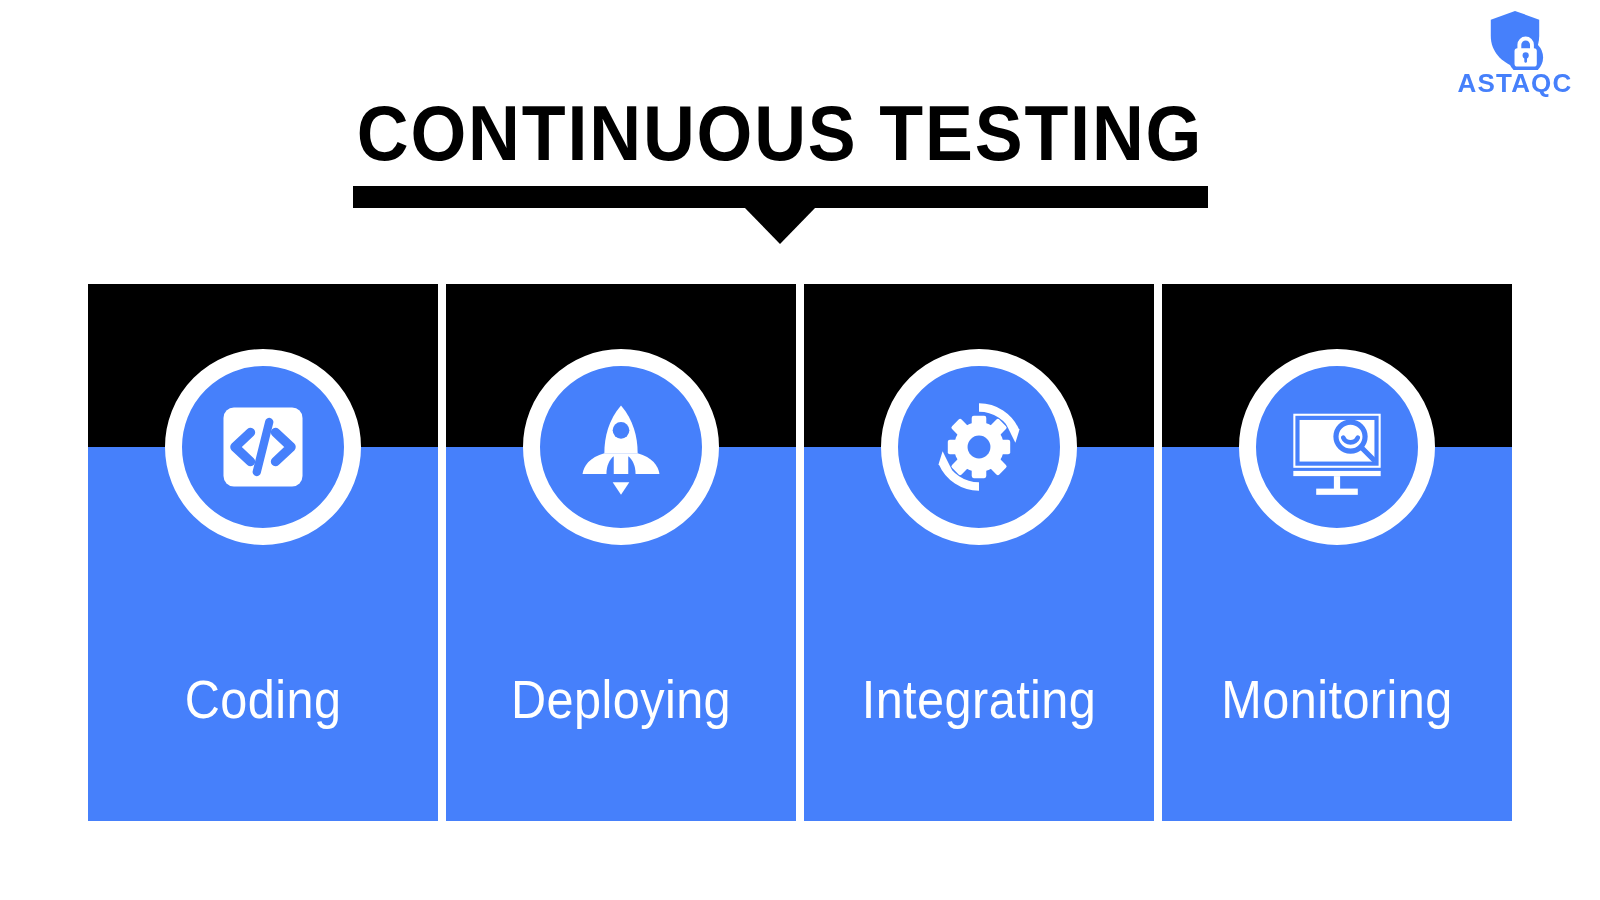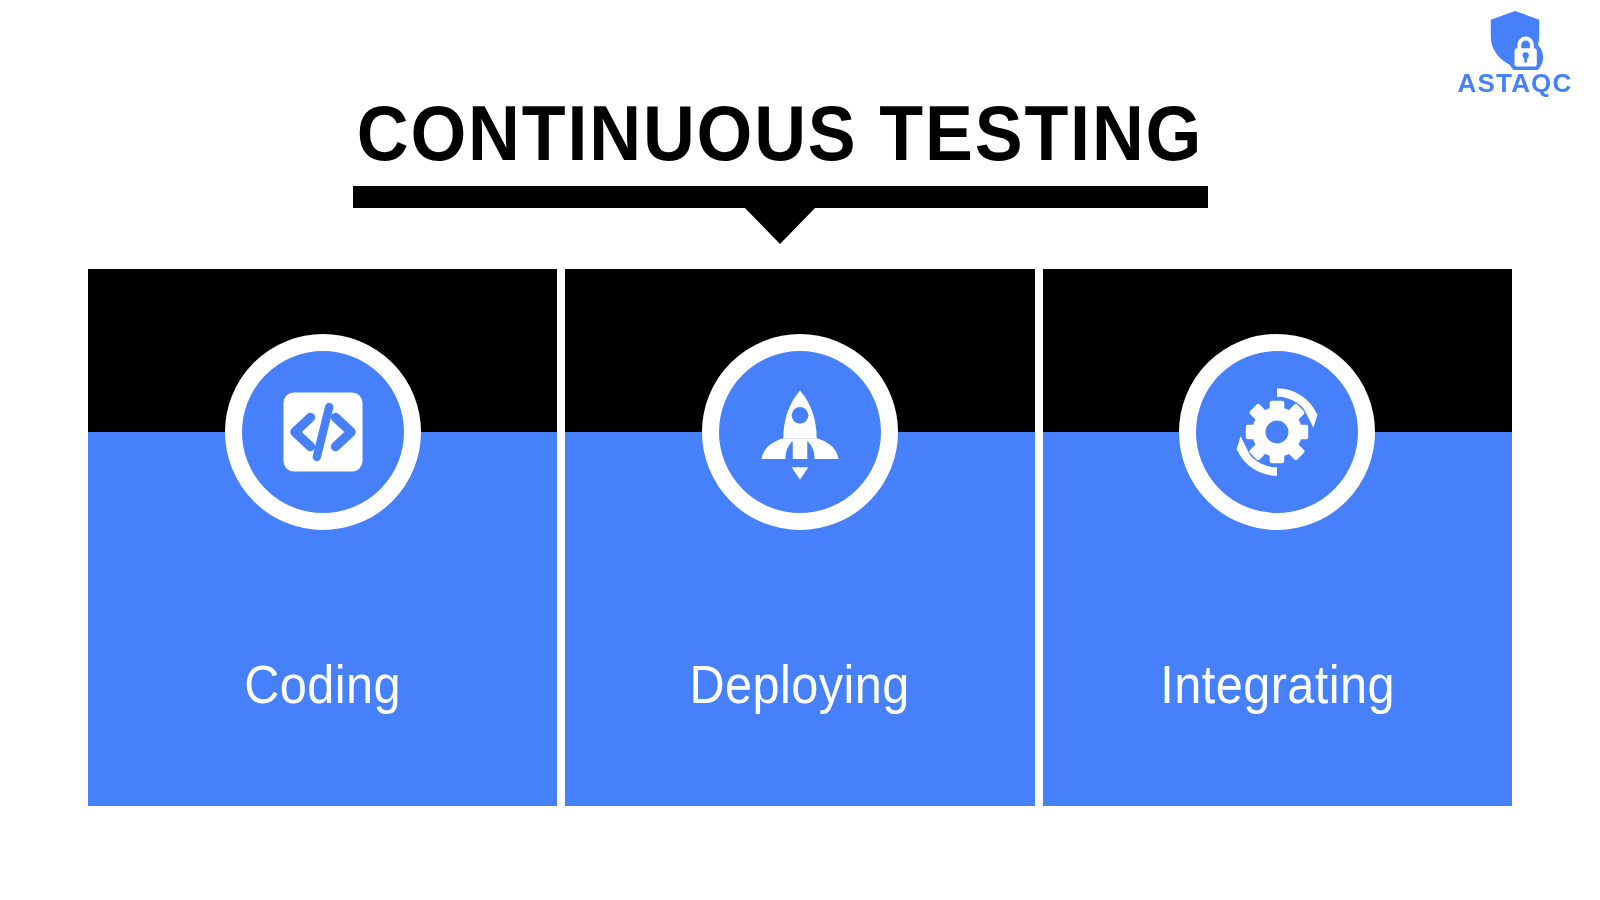--- a/index.html
+++ b/index.html
@@ -89,21 +89,21 @@
     height: 0;
     border-left: 36px solid transparent;
     border-right: 36px solid transparent;
     border-top: 37px solid #000000;
   }
 
   
   #cards {
     position: absolute;
     left: 88px;
-    top: 269px;
+    top: 284px;
     width: 1424px;
     height: 537px;
     display: flex;
     gap: 8px;
   }
   .card {
     position: relative;
     flex: 1 1 0;
     height: 537px;
     background: #4680fb;
@@ -228,15 +228,31 @@
             <rect x="62" y="25" width="13" height="12" rx="2" transform="rotate(45 68.5 31)"></rect>
             <rect x="25" y="63" width="13" height="12" rx="2" transform="rotate(45 31.5 69)"></rect>
             <circle cx="50" cy="50" r="24"></circle>
           </g>
           <circle cx="50" cy="50" r="11" fill="#4680fb"></circle>
         </svg>
       </div>
       <div class="card-label">Integrating</div>
     </div>
 
+    <div class="card">
+      <div class="card-top"></div>
+      <div class="card-icon">
+        <svg viewBox="0 0 100 100" aria-hidden="true">
+          <rect x="8" y="18" width="84" height="52" fill="#ffffff"></rect>
+          <rect x="12" y="22" width="76" height="44" fill="#ffffff" stroke="#4680fb" stroke-width="4"></rect>
+          <rect x="8" y="73" width="84" height="5" fill="#ffffff"></rect>
+          <rect x="47" y="78" width="6" height="14" fill="#ffffff"></rect>
+          <rect x="30" y="90" width="40" height="6" fill="#ffffff"></rect>
+          <circle cx="63" cy="40" r="14" fill="none" stroke="#4680fb" stroke-width="5"></circle>
+          <path d="M56 41 C58.5 47 67.5 47 70 41" fill="none" stroke="#4680fb" stroke-width="4.5" stroke-linecap="round"></path>
+          <path d="M73 50 L85 62" fill="none" stroke="#4680fb" stroke-width="5" stroke-linecap="round"></path>
+        </svg>
+      </div>
+      <div class="card-label">Monitoring</div>
+    </div>
 
   </div>
 </div>
 
 </body></html>

